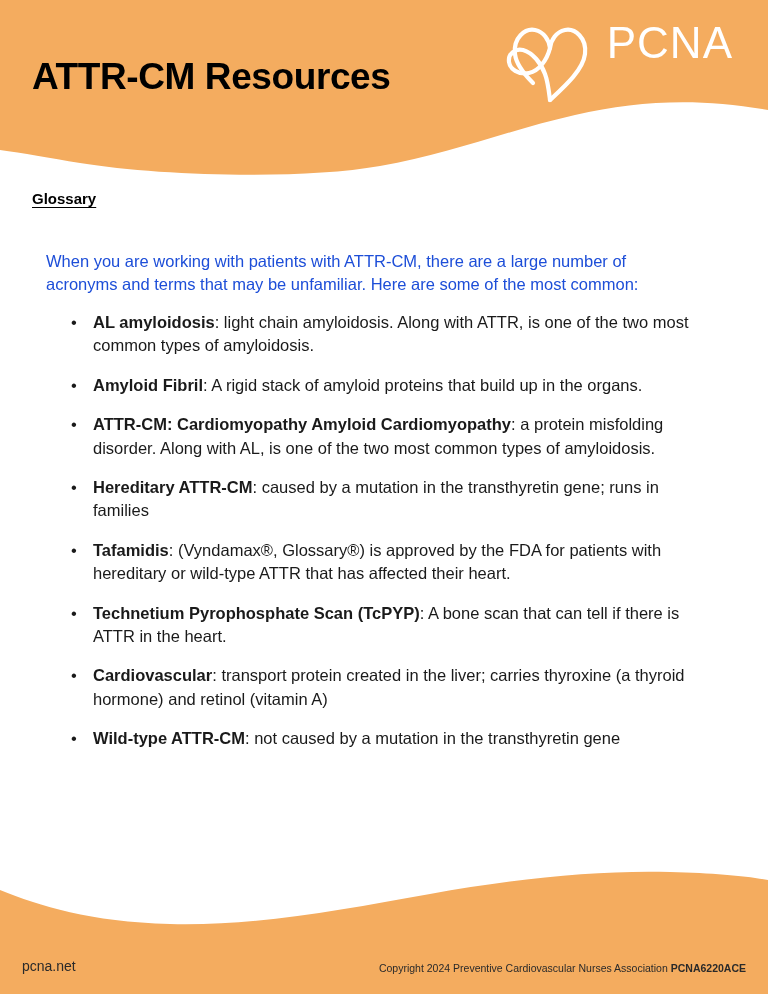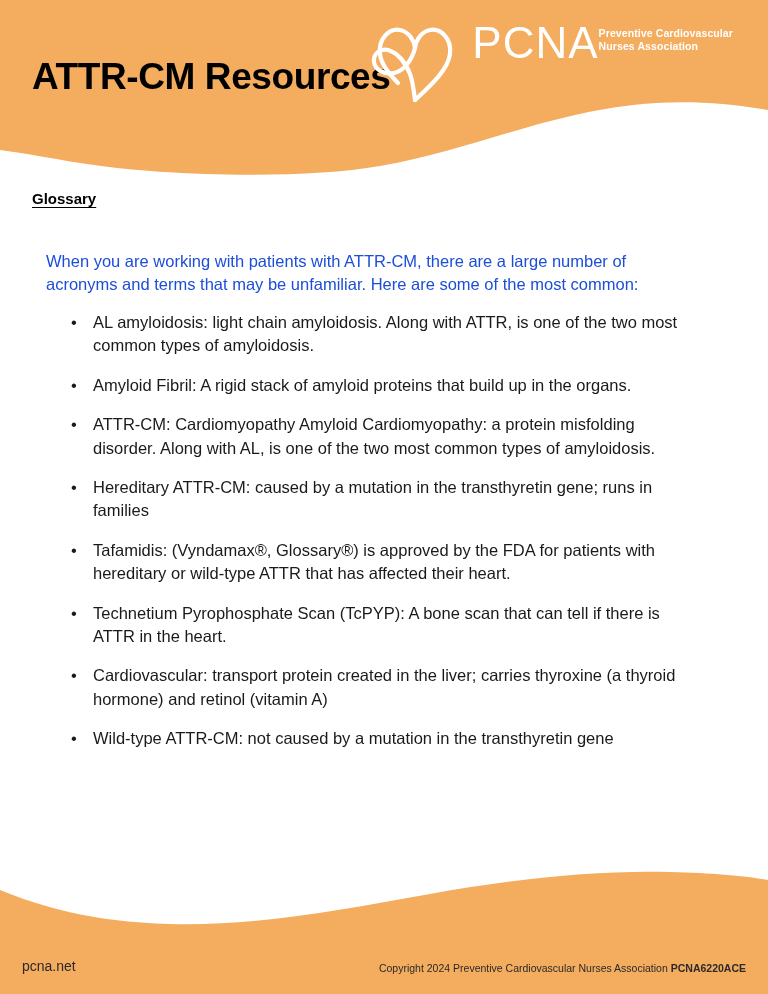--- a/index.html
+++ b/index.html
@@ -51,21 +51,21 @@
   }
   #logo-mark {
     width: 92px;
     height: 82px;
     flex: 0 0 auto;
     margin-top: 2px;
   }
   #logo-wordmark {
     margin-left: 12px;
     display: flex;
-    flex-direction: row;
+    flex-direction: column;
     justify-content: flex-start;
   }
   #brand-name {
     font-size: 44px;
     line-height: 0.96;
     font-weight: normal;
     letter-spacing: 1px;
     color: #ffffff;
   }
   #brand-tagline {
@@ -120,21 +120,21 @@
   }
   .glossary-item:last-child { margin-bottom: 0; }
   .bullet-marker {
     position: absolute;
     left: 71px;
     top: 0;
     font-size: 16.5px;
     line-height: 1.42;
     color: #1a1a1a;
   }
-  .term { font-weight: normal; }
+  .term { font-weight: bold; }
 
   
   #footer-band {
     position: absolute;
     left: 0;
     bottom: 0;
     width: 768px;
     height: 140px;
     z-index: 1;
   }
@@ -182,22 +182,20 @@
         <path d="M47,76 C62,62 80,46 82,30 C84,14 72,4 62,6 C53,8 48,16 47,24
                  C46,16 41,8 32,6 C22,4 10,14 12,30 C13,40 21,50 30,59"></path>
 
         <path d="M47,24 C44,36 36,47 26,49 C15,51 7,45 6,38 C5,30 12,24 20,26
                  C30,29 38,39 42,50 C45,58 46,68 47,76"></path>
       </g>
     </svg>
   </span>
   <span id="logo-wordmark">
     <span id="brand-name">PCNA</span>
-    <span id="brand-tagline">Preventive Cardiovascular
-Nurses Association</span>
   </span>
 </div>
 
 <div id="content">
 
   <div id="section-heading">Glossary</div>
 
   <p id="intro-paragraph">When you are working with patients with ATTR-CM, there are a large number of acronyms and terms that may be unfamiliar. Here are some of the most common:</p>
 
   <ul id="glossary-list">

